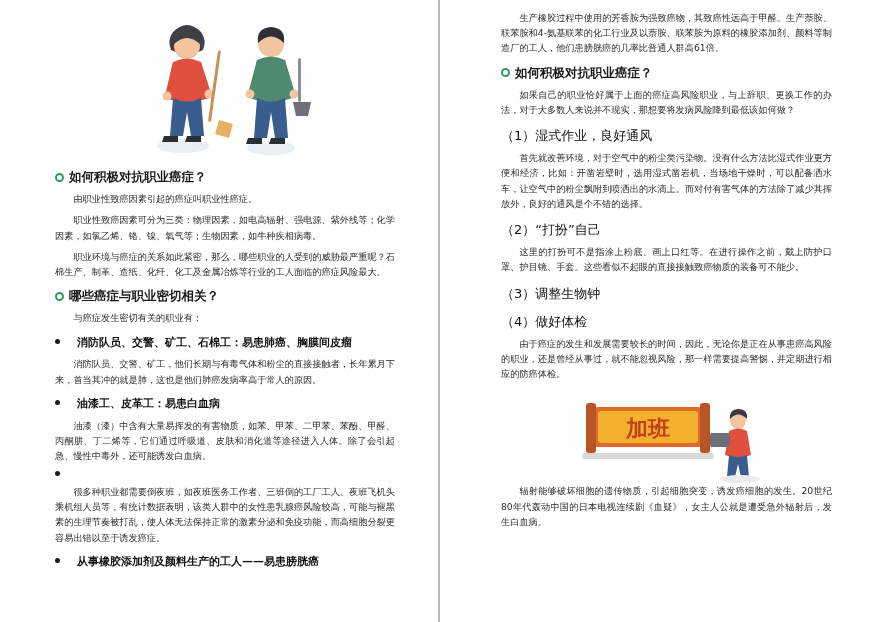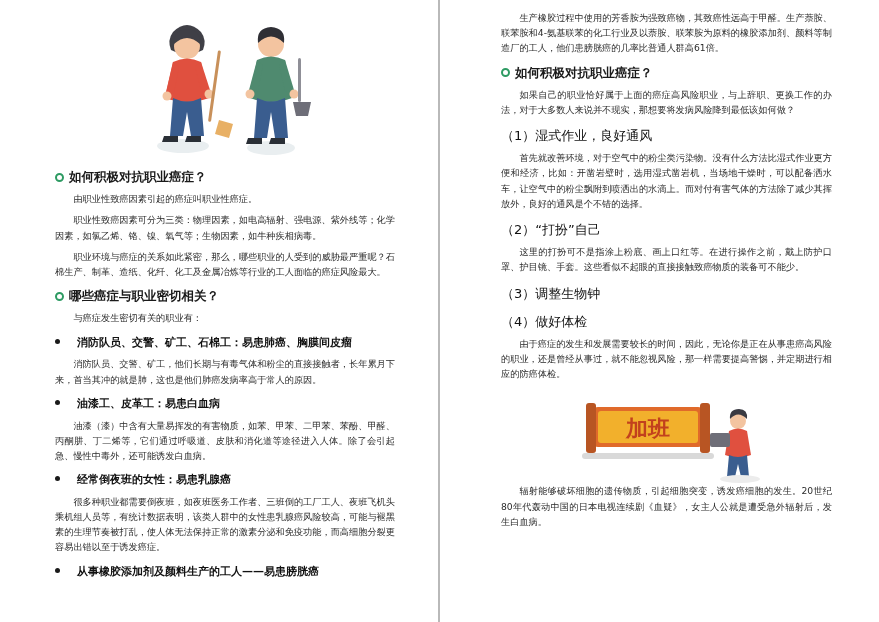--- a/index.html
+++ b/index.html
@@ -191,21 +191,20 @@
     <p class="body">消防队员、交警、矿工，他们长期与有毒气体和粉尘的直接接触者，长年累月下来，首当其冲的就是肺，这也是他们肺癌发病率高于常人的原因。</p>
 
     <div class="h-item">
       <span class="dot"></span>
       <span>油漆工、皮革工：易患白血病</span>
     </div>
     <p class="body">油漆（漆）中含有大量易挥发的有害物质，如苯、甲苯、二甲苯、苯酚、甲醛、丙酮肼、丁二烯等，它们通过呼吸道、皮肤和消化道等途径进入人体。除了会引起急、慢性中毒外，还可能诱发白血病。</p>
 
     <div class="h-item">
       <span class="dot"></span>
-      <span>经常倒夜班的女性：易患乳腺癌</span>
     </div>
     <p class="body">很多种职业都需要倒夜班，如夜班医务工作者、三班倒的工厂工人、夜班飞机头乘机组人员等，有统计数据表明，该类人群中的女性患乳腺癌风险较高，可能与褪黑素的生理节奏被打乱，使人体无法保持正常的激素分泌和免疫功能，而高细胞分裂更容易出错以至于诱发癌症。</p>
 
     <div class="h-item">
       <span class="dot"></span>
       <span>从事橡胶添加剂及颜料生产的工人——易患膀胱癌</span>
     </div>
   </div>
 
   <div class="col col-right">

